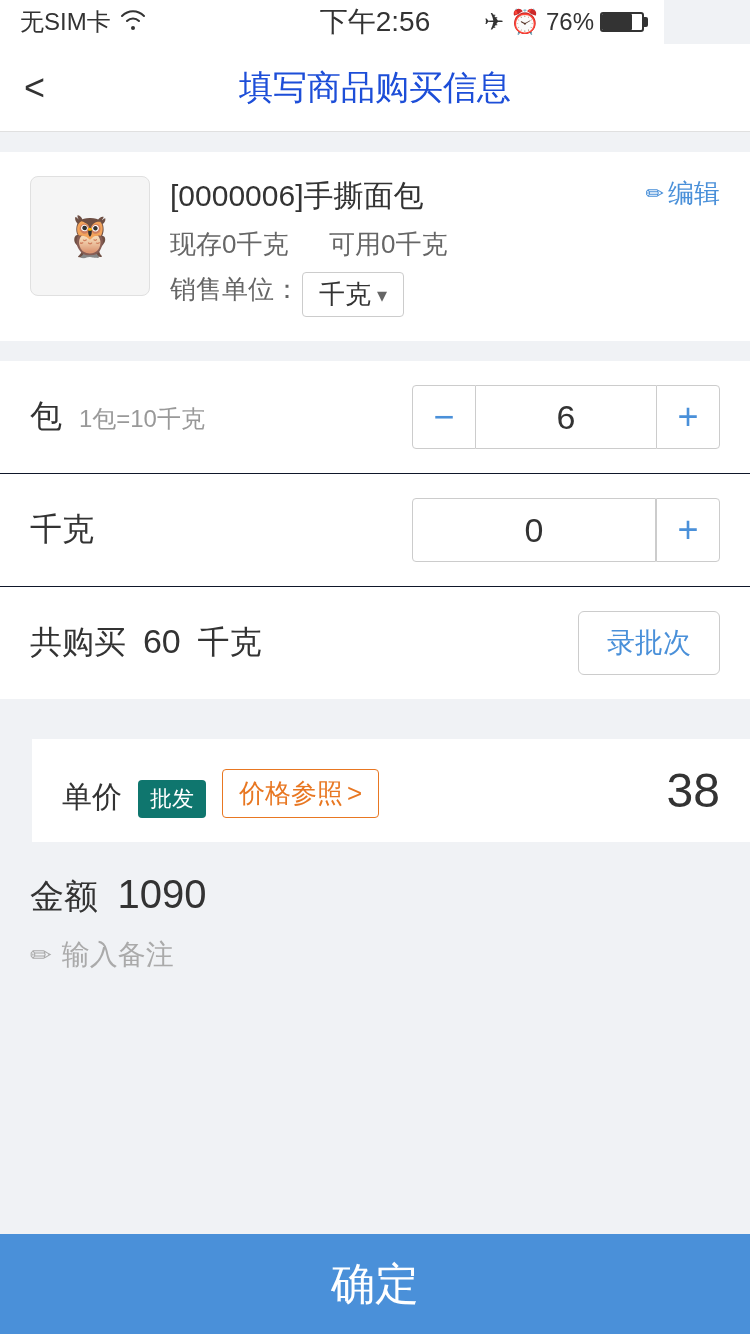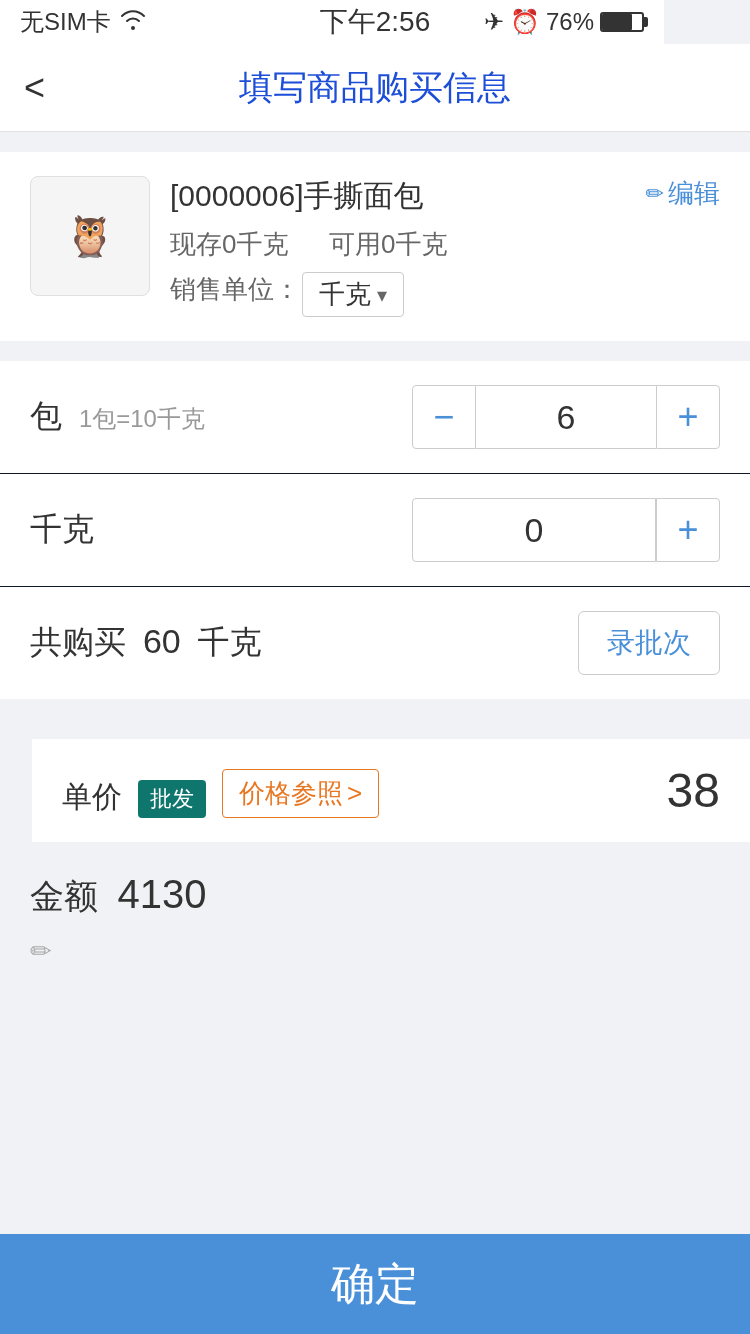--- a/index.html
+++ b/index.html
@@ -462,24 +462,25 @@
   <div class="price-ref-btn">
     <span>价格参照</span>
     <span>&gt;</span>
   </div>
   <div class="price-value">38</div>
 </div>
 
 <div class="amount-section">
   <div class="amount-row">
     <span>金额</span>
-    <span class="amount-value">4130</span>
+    <span class="amount-value">1090</span>
   </div>
   <div class="remark-row">
     <span class="pencil-icon">✏</span>
+    <span>输入备注</span>
   </div>
 </div>
 
 <div class="empty-space"></div>
 
 <div class="bottom-btn">
   <span class="bottom-btn-label">确定</span>
 </div>
 
 </body></html>

